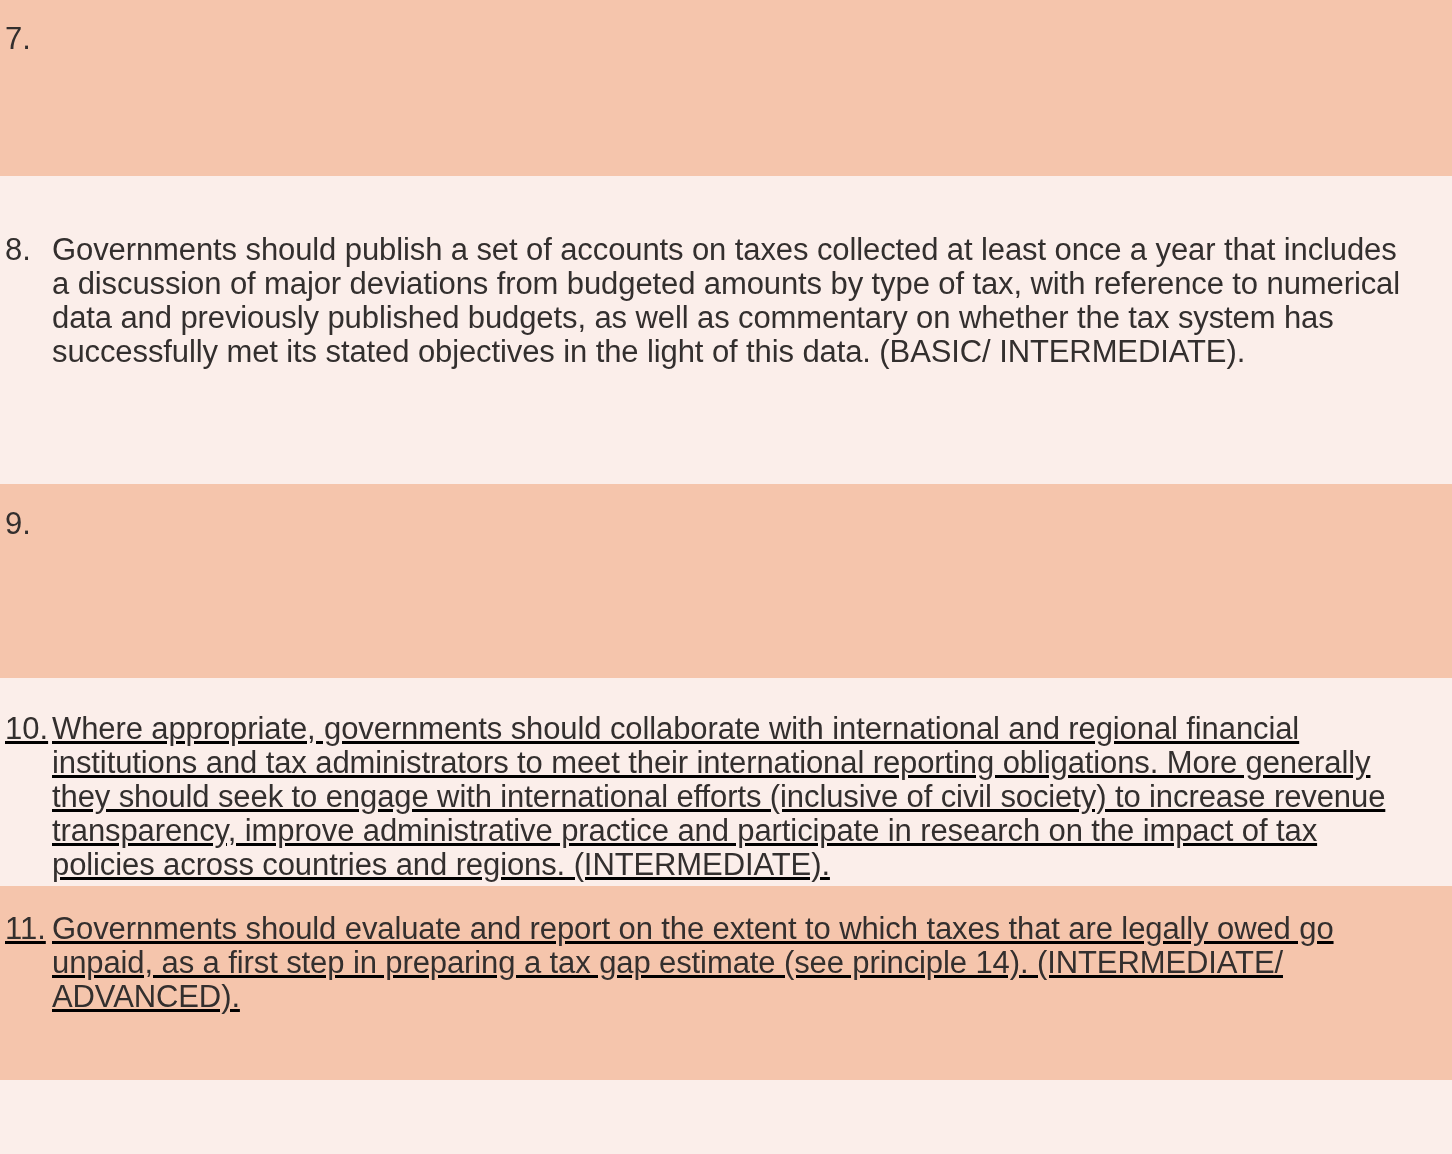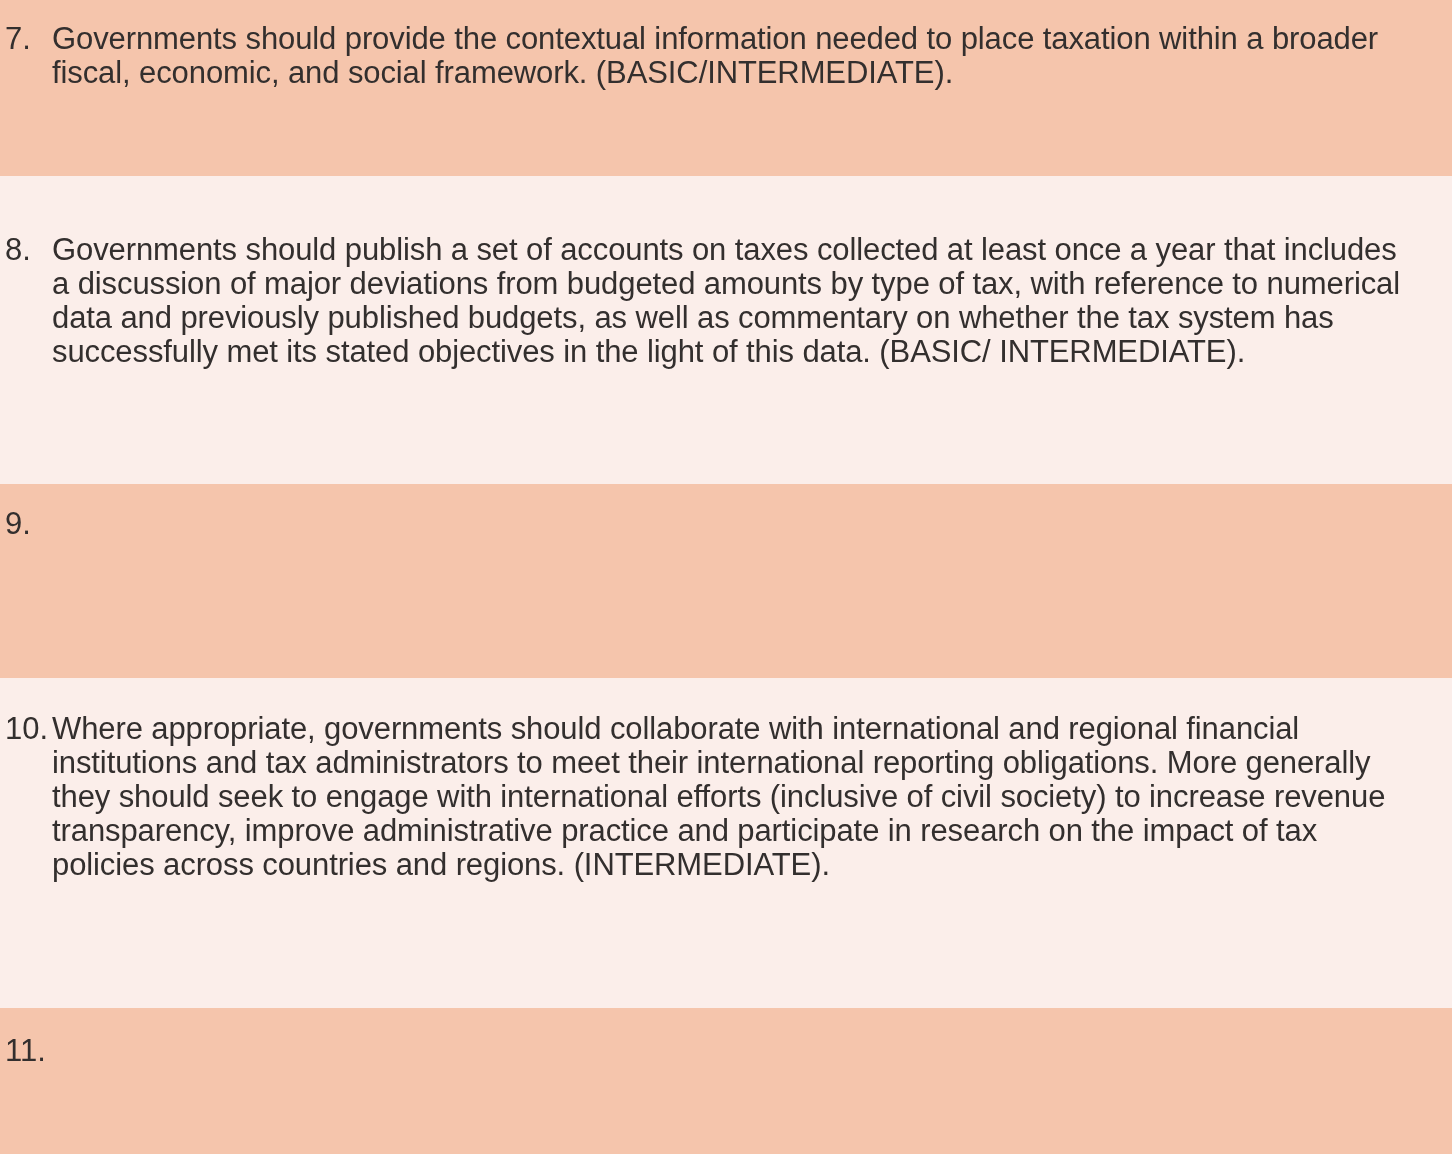--- a/index.html
+++ b/index.html
@@ -44,47 +44,47 @@
     padding-right: 50px;
     color: #332f2e;
     font-size: 31px;
     line-height: 34px;
     letter-spacing: -0.1px;
   }
   
   .row-7  { height: 176px; padding-top: 22px; }
   .row-8  { height: 308px; padding-top: 57px; }
   .row-9  { height: 194px; padding-top: 23px; }
-  .row-10 { height: 330px; padding-top: 34px; }
-  .row-11 { height: 194px; padding-top: 26px; }
+  .row-10 { height: 208px; padding-top: 34px; text-decoration: underline; }
+  .row-11 { height: 194px; padding-top: 26px; text-decoration: underline; }
   .row-tail { height: 12px; }
 </style>
 </head>
 <body>
 
 <div class="principles-list">
 
   <div class="principle-row shade-peach row-7">
     <div class="principle-number">7.</div>
-    <div class="principle-text">Governments should provide the contextual information needed to place taxation within a broader fiscal, economic, and social framework. (BASIC/INTERMEDIATE).</div>
   </div>
 
   <div class="principle-row shade-light row-8">
     <div class="principle-number">8.</div>
     <div class="principle-text">Governments should publish a set of accounts on taxes collected at least once a year that includes a discussion of major deviations from budgeted amounts by type of tax, with reference to numerical data and previously published budgets, as well as commentary on whether the tax system has successfully met its stated objectives in the light of this data. (BASIC/ INTERMEDIATE).</div>
   </div>
 
   <div class="principle-row shade-peach row-9">
     <div class="principle-number">9.</div>
   </div>
 
   <div class="principle-row shade-light row-10">
     <div class="principle-number">10.</div>
     <div class="principle-text">Where appropriate, governments should collaborate with international and regional financial institutions and tax administrators to meet their international reporting obligations. More generally they should seek to engage with international efforts (inclusive of civil society) to increase revenue transparency, improve administrative practice and participate in research on the impact of tax policies across countries and regions. (INTERMEDIATE).</div>
   </div>
 
   <div class="principle-row shade-peach row-11">
     <div class="principle-number">11.</div>
+    <div class="principle-text">Governments should evaluate and report on the extent to which taxes that are legally owed go unpaid, as a first step in preparing a tax gap estimate (see principle 14). (INTERMEDIATE/ ADVANCED).</div>
   </div>
 
   <div class="principle-row shade-light row-tail"></div>
 
 </div>
 
 </body></html>

